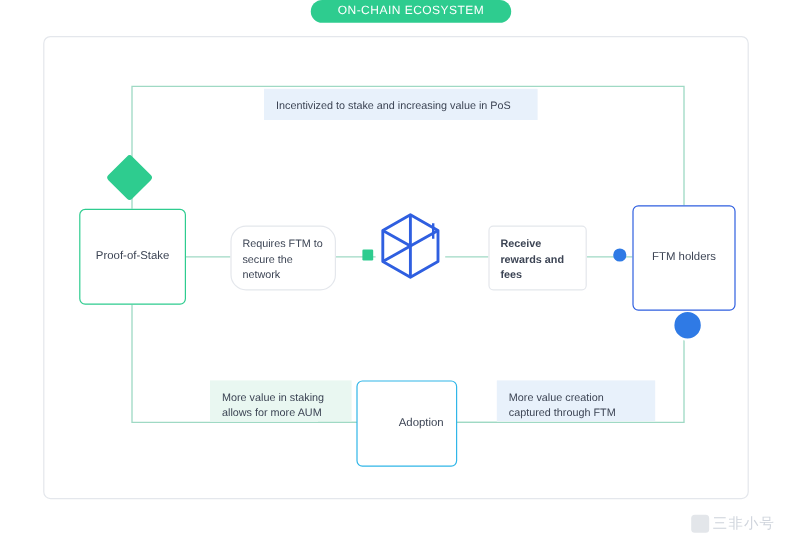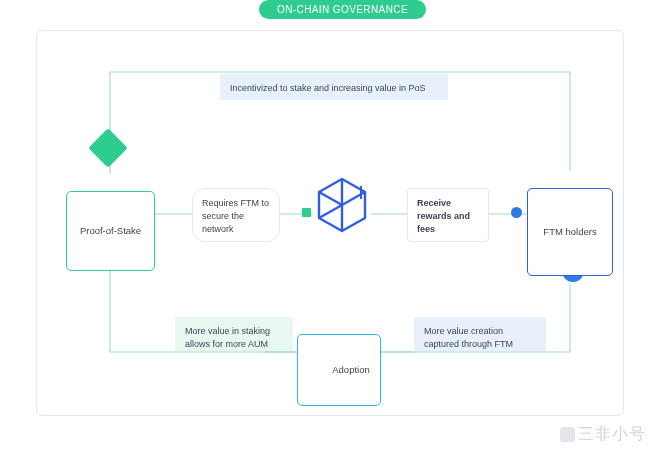--- a/index.html
+++ b/index.html
@@ -75,21 +75,20 @@
   
   .node {
     position: absolute;
     box-sizing: border-box;
     background: #ffffff;
     display: flex;
     align-items: center;
     font-size: 9.5px;
     color: #3c4454;
     line-height: 1.35;
-    margin-top: 17px;
   }
   .node-pos {
     left: 66px;
     top: 174px;
     width: 89px;
     height: 80px;
     border: 1.5px solid #2ecc8f;
     border-radius: 5px;
     justify-content: center;
     text-align: center;
@@ -218,38 +217,38 @@
   }
   
   .watermark {
     position: absolute;
     right: 10px;
     bottom: 7px;
     display: flex;
     align-items: center;
     gap: 3px;
     color: #cfd4dc;
-    font-size: 16px;
+    font-size: 12px;
     letter-spacing: 1px;
   }
   .wm-badge {
     width: 15px;
     height: 15px;
     border-radius: 3px;
     background: #e3e6ea;
     display: inline-block;
   }
 </style>
 </head>
 <body>
 
 <div id="canvas">
 
   <div class="top-pill">
-    <span>ON-CHAIN GOVERNANCE</span>
+    <span>ON-CHAIN ECOSYSTEM</span>
   </div>
 
   <div class="outer-box"></div>
 
 
   <svg id="wires">
 
     <path d="M110,174 L110,72 L570,72 L570,171" fill="none" stroke="#9fd9c4" stroke-width="1.1"></path>
 
     <path d="M110,254 L110,352 L570,352 L570,259" fill="none" stroke="#9fd9c4" stroke-width="1.1"></path>

